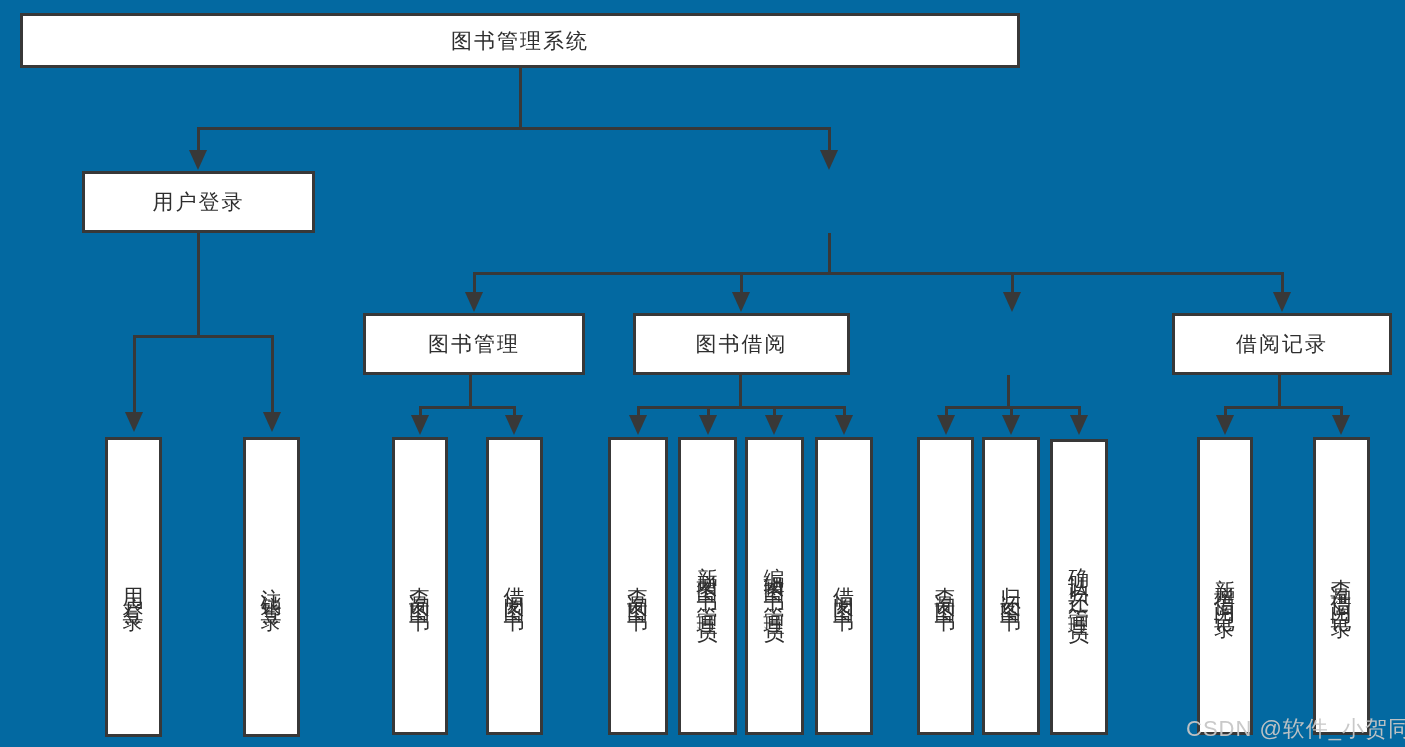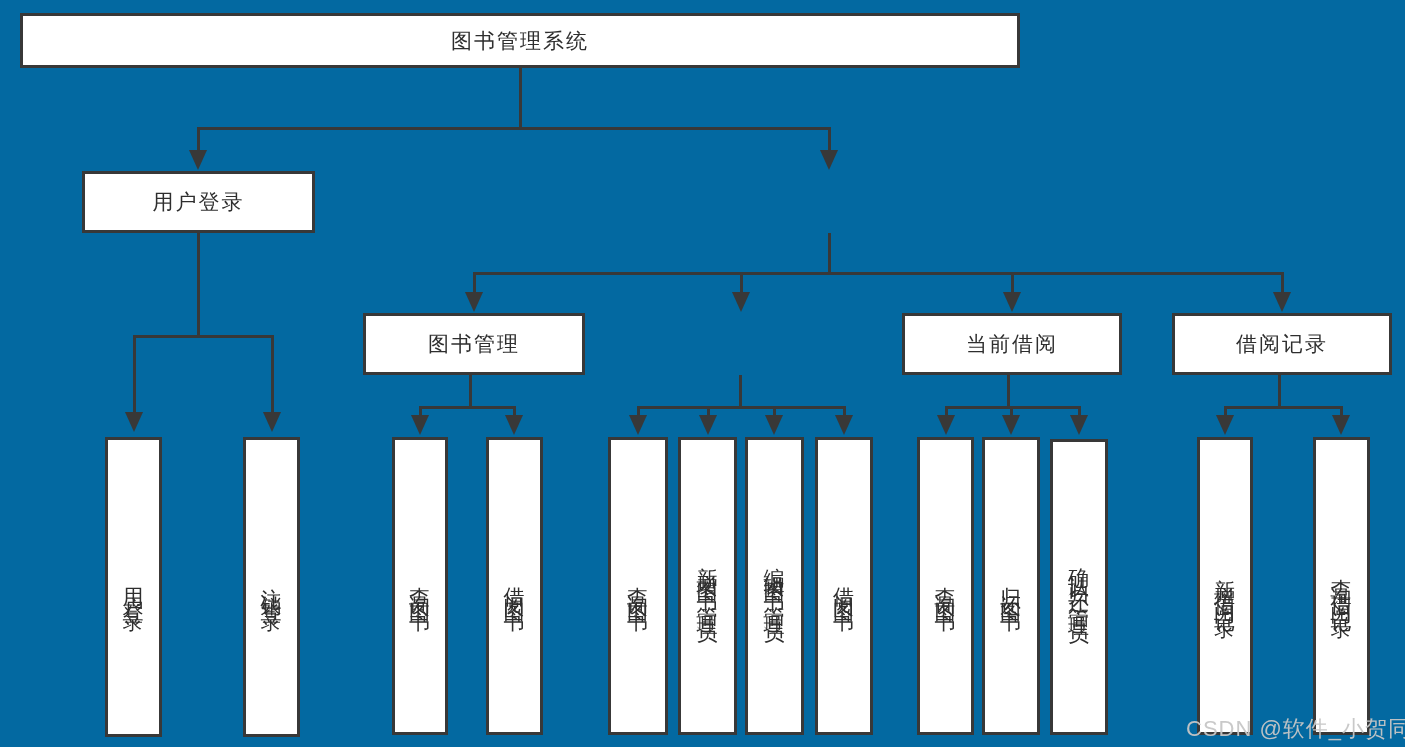--- a/index.html
+++ b/index.html
@@ -91,22 +91,22 @@
   <div class="vline" style="left:740px;top:272px;height:20px;"></div>
   <div class="arrow" style="left:732px;top:292px;"></div>
   <div class="vline" style="left:1011px;top:272px;height:20px;"></div>
   <div class="arrow" style="left:1003px;top:292px;"></div>
   <div class="vline" style="left:1281px;top:272px;height:20px;"></div>
   <div class="arrow" style="left:1273px;top:292px;"></div>
 
   <div class="node" style="left:363px;top:313px;width:222px;height:62px;">
     <span>图书管理</span>
   </div>
-  <div class="node" style="left:902px;top:313px;width:220px;height:62px;">
-    <span>当前借阅</span>
+  <div class="node" style="left:633px;top:313px;width:217px;height:62px;">
+    <span>图书借阅</span>
   </div>
   <div class="node" style="left:1172px;top:313px;width:220px;height:62px;">
     <span>借阅记录</span>
   </div>
 
   <div class="vline" style="left:469px;top:375px;height:31px;"></div>
   <div class="hline" style="left:419px;top:406px;width:97px;"></div>
   <div class="vline" style="left:419px;top:406px;height:9px;"></div>
   <div class="arrow" style="left:411px;top:415px;"></div>
   <div class="vline" style="left:513px;top:406px;height:9px;"></div>

